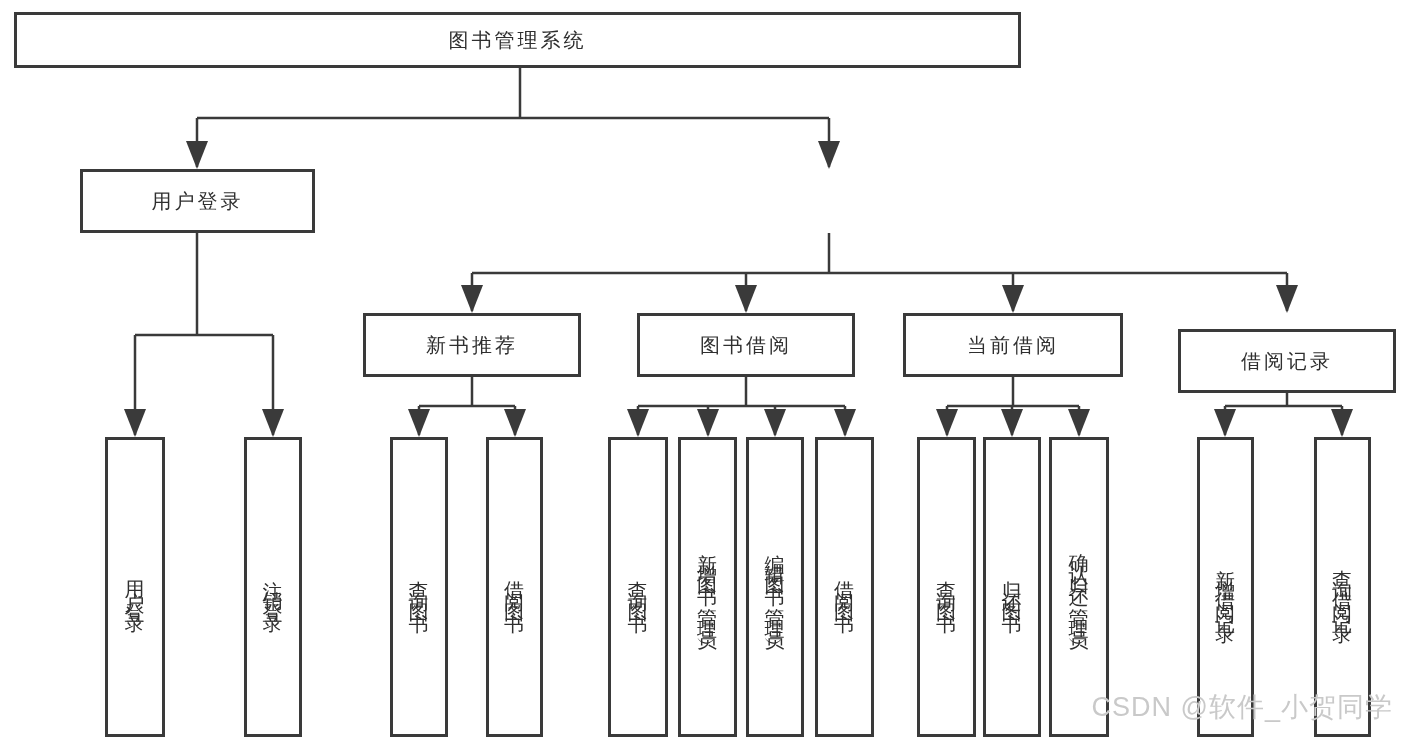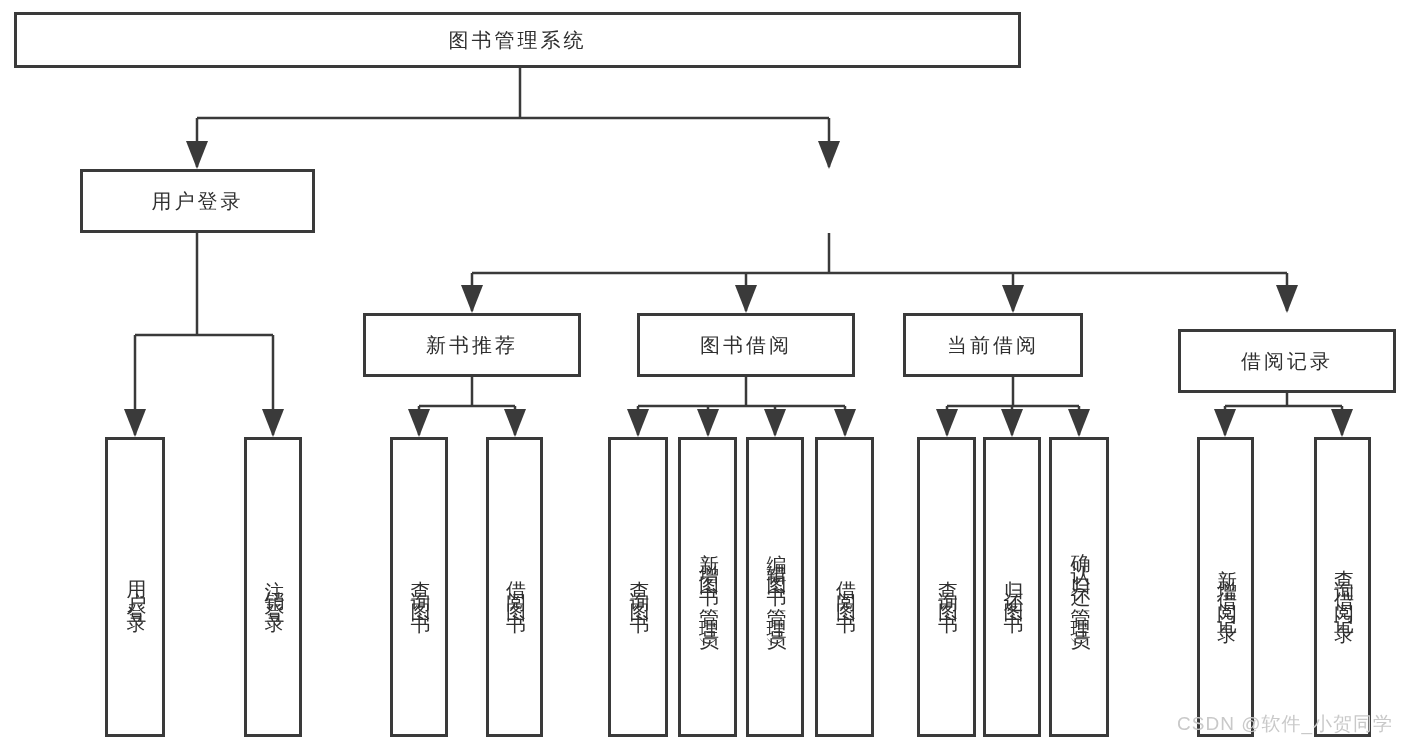--- a/index.html
+++ b/index.html
@@ -28,39 +28,38 @@
   svg.connectors marker path { fill: var(--line); stroke: none; }
   .box {
     position: absolute;
     box-sizing: border-box;
     background: #ffffff;
     border: 3px solid var(--line);
     display: flex;
     align-items: center;
     justify-content: center;
     color: var(--text);
-    font-family: Liberation Mono, monospace;
   }
   .box.h span {
     font-size: 20px;
     letter-spacing: 3px;
     white-space: nowrap;
   }
   .box.v span {
     writing-mode: vertical-rl;
     text-orientation: mixed;
     font-size: 20px;
     line-height: 1;
     letter-spacing: 11px;
   }
   .watermark {
     position: absolute;
     right: 12px;
-    bottom: 10px;
-    font-size: 19px;
+    bottom: 22px;
+    font-size: 27px;
     letter-spacing: 1px;
     color: var(--wm);
     z-index: 5;
     white-space: nowrap;
   }
 </style>
 </head>
 <body>
 
 <div class="canvas" style="--line: #3a3a3a; --text: #2f2f2f; --wm: #c9c9c9;">
@@ -120,21 +119,21 @@
   <div class="box h" style="left:80px; top:169px; width:235px; height:64px;">
     <span>用户登录</span>
   </div>
 
   <div class="box h" style="left:363px; top:313px; width:218px; height:64px;">
     <span>新书推荐</span>
   </div>
   <div class="box h" style="left:637px; top:313px; width:218px; height:64px;">
     <span>图书借阅</span>
   </div>
-  <div class="box h" style="left:903px; top:313px; width:180px; height:64px;">
+  <div class="box h" style="left:903px; top:313px; width:220px; height:64px;">
     <span>当前借阅</span>
   </div>
   <div class="box h" style="left:1178px; top:329px; width:218px; height:64px;">
     <span>借阅记录</span>
   </div>
 
   <div class="box v" style="left:105px; top:437px; width:60px; height:300px;">
     <span>用户登录</span>
   </div>
   <div class="box v" style="left:244px; top:437px; width:58px; height:300px;">

